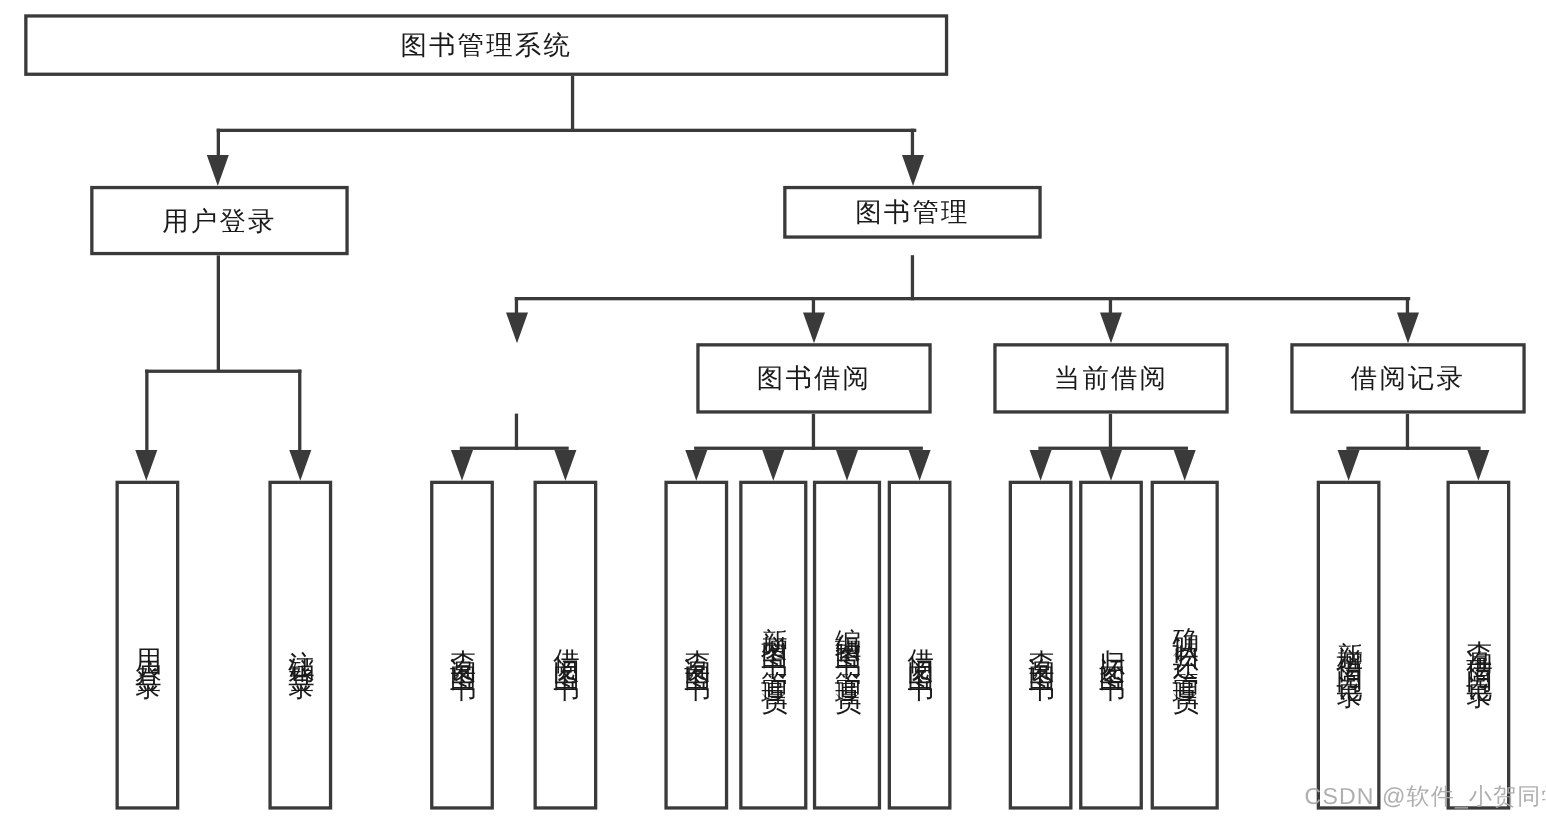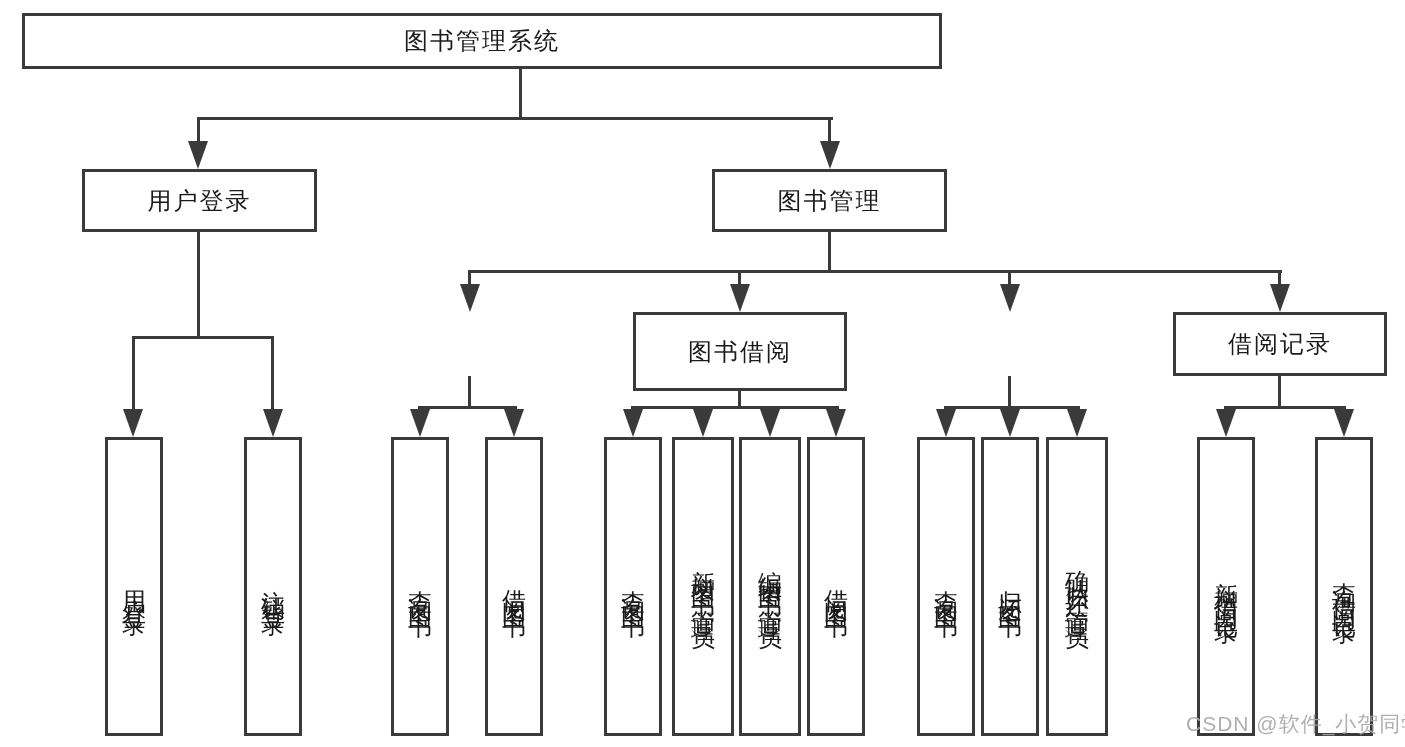--- a/index.html
+++ b/index.html
@@ -129,33 +129,36 @@
   <div class="hl" style="left:944px;top:406px;width:136px"></div>
   <div class="arrow" style="left:936px;top:409px"></div>
   <div class="arrow" style="left:1000px;top:409px"></div>
   <div class="arrow" style="left:1067px;top:409px"></div>
 
   <div class="vl" style="left:1278px;top:376px;height:33px"></div>
   <div class="hl" style="left:1224px;top:406px;width:122px"></div>
   <div class="arrow" style="left:1216px;top:409px"></div>
   <div class="arrow" style="left:1334px;top:409px"></div>
 
-  <div class="hnode" style="left:22px;top:13px;width:920px;height:56px">
+  <div class="hnode" style="left:22px;top:13px;width:840px;height:56px">
     <span>图书管理系统</span>
   </div>
 
   <div class="hnode" style="left:82px;top:169px;width:235px;height:63px">
     <span>用户登录</span>
   </div>
-  <div class="hnode" style="left:712px;top:169px;width:235px;height:63px">
+  <div class="hnode" style="left:712px;top:169px;width:235px;height:48px">
     <span>图书管理</span>
   </div>
 
-  <div class="hnode" style="left:633px;top:312px;width:214px;height:79px">
+  <div class="hnode" style="left:633px;top:312px;width:214px;height:64px">
     <span>图书借阅</span>
+  </div>
+  <div class="hnode" style="left:903px;top:312px;width:214px;height:64px">
+    <span>当前借阅</span>
   </div>
   <div class="hnode" style="left:1173px;top:312px;width:214px;height:64px">
     <span>借阅记录</span>
   </div>
 
   <div class="vnode" style="left:105px;top:437px;width:58px;height:299px">
     <span>用户登录</span>
   </div>
   <div class="vnode" style="left:244px;top:437px;width:58px;height:299px">
     <span>注销登录</span>

